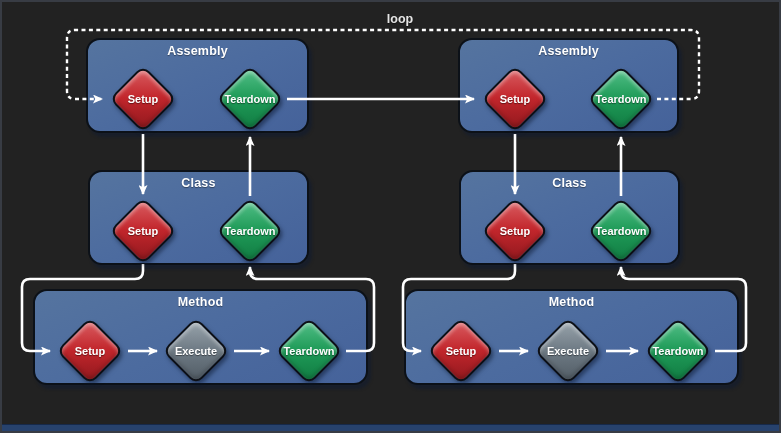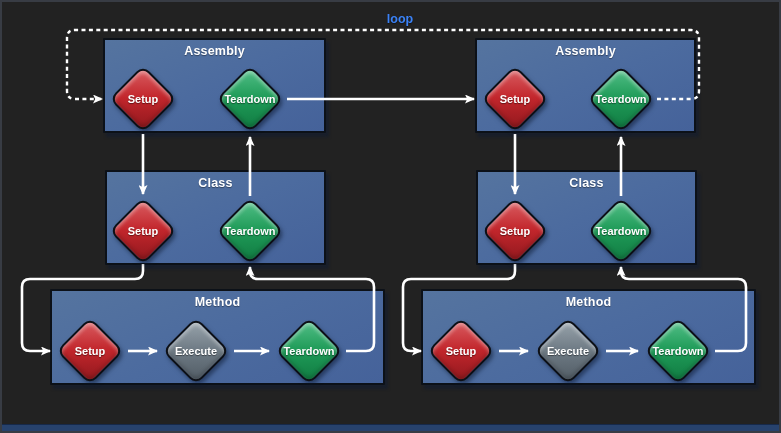--- a/index.html
+++ b/index.html
@@ -6,32 +6,31 @@
   .canvas{
     position:relative; width:781px; height:433px; overflow:hidden;
     box-sizing:border-box; border:2px solid #383c44;
     background:linear-gradient(135deg,#84a4d2 0%,#7499ca 30%,#6habc 0,#6288b9 55%,#4b699e 85%,#3a5284 100%);
     font-family:"Liberation Sans", sans-serif;
   }
   .bottom-band{position:absolute;left:0;right:0;bottom:0;height:6px;background:#27426d;border-top:1px solid #16294a;z-index:0;}
   .box{
     position:absolute; z-index:1; box-sizing:border-box;
     background:linear-gradient(155deg,#55749f 0%,#4c6b9f 50%,#45629a 100%);
-    border:2px solid #0c1118; border-radius:1px;
+    border:2px solid #0c1118; border-radius:14px;
     box-shadow:3px 4px 3px rgba(14,26,50,0.5);
-    margin-left:17px;
   }
   .box .title{
     text-align:center; margin-top:4px; color:#fff; font-size:12.5px; font-weight:bold;
     letter-spacing:.2px; text-shadow:0 1px 1px rgba(0,0,0,.4);
   }
   .connections{position:absolute;left:0;top:0;z-index:2;}
   .loop-label{
     position:absolute; left:372px; top:10px; width:52px; text-align:center; z-index:2;
-    color:#3b82f6; font-size:12.5px; font-weight:bold; text-shadow:0 1px 1px rgba(0,0,0,.4);
+    color:#e5e5e5; font-size:12.5px; font-weight:bold; text-shadow:0 1px 1px rgba(0,0,0,.4);
   }
   .diamond{position:absolute; width:68px; height:68px; z-index:3; filter:drop-shadow(2px 3px 2px rgba(10,22,45,0.55));text-align:center;}
   .diamond .shape{
     position:absolute; left:10px; top:10px; width:48px; height:48px; box-sizing:border-box;
     transform:rotate(45deg); border:2px solid #0d1016; border-radius:9px;
     box-shadow:inset 2px 2px 4px rgba(255,255,255,0.38), inset -2px -2px 4px rgba(0,0,0,0.18);
   }
   .red .shape{background:linear-gradient(135deg,#da5f63 0%,#c2262c 48%,#8f181d 100%);}
   .green .shape{background:linear-gradient(135deg,#54c089 0%,#1f9b58 48%,#107a41 100%);}
   .gray .shape{background:linear-gradient(135deg,#9aa5ad 0%,#6f7b85 48%,#505b64 100%);}

